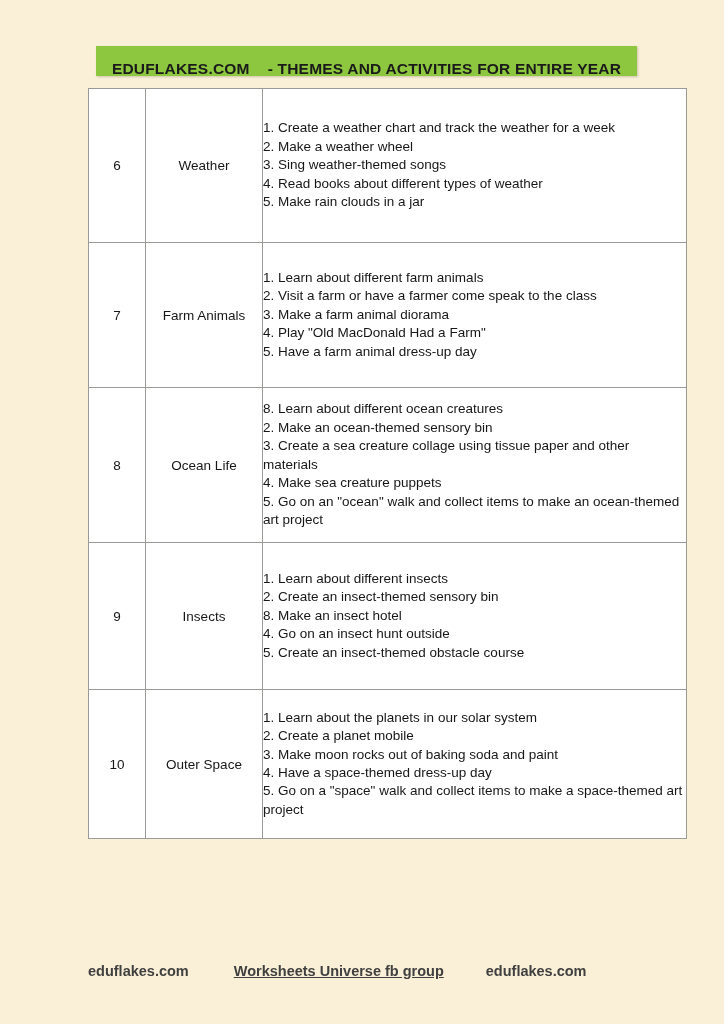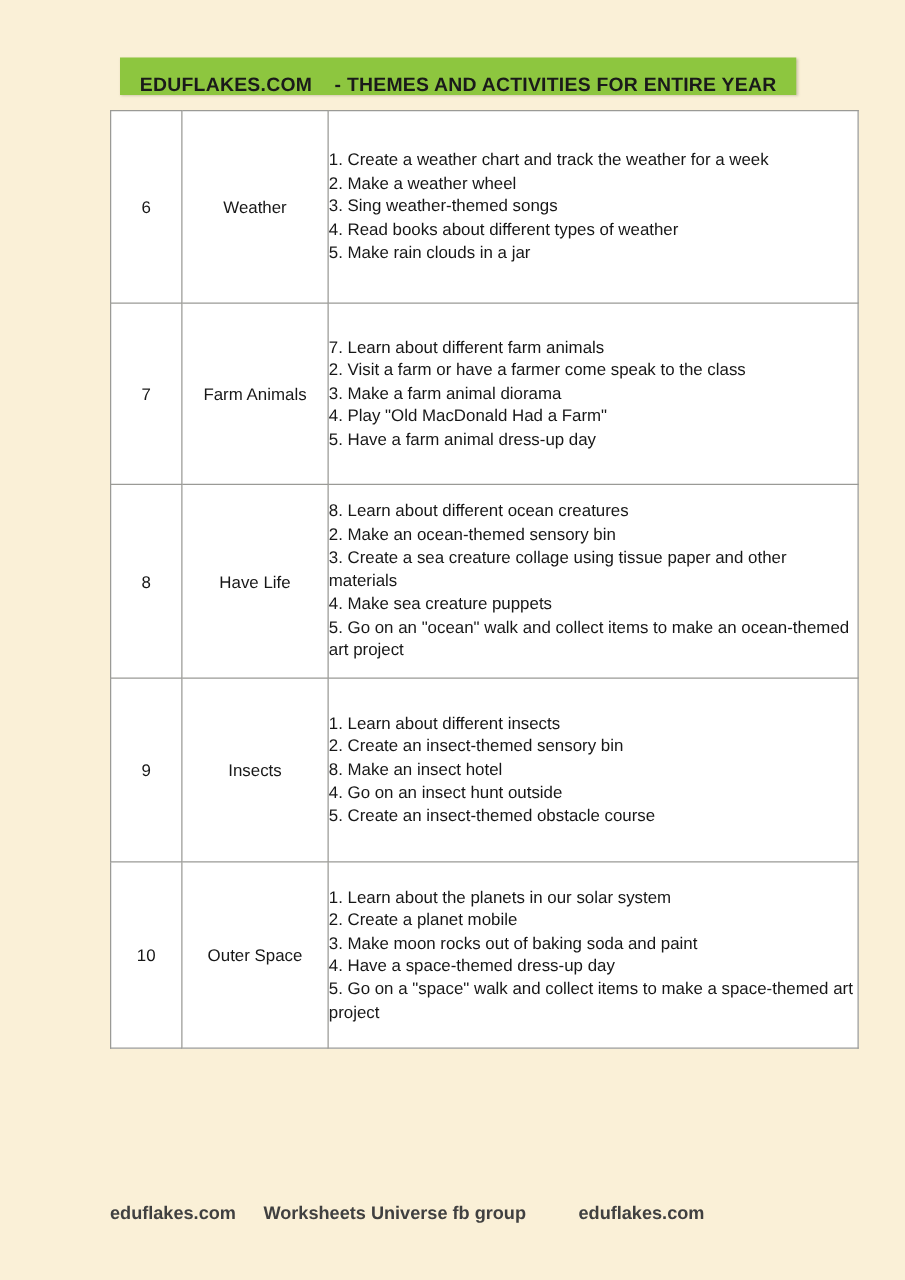--- a/index.html
+++ b/index.html
@@ -95,21 +95,21 @@
     display: flex;
     align-items: center;
   }
   .footer-item {
     font-size: 14.5px;
     font-weight: bold;
     color: #404040;
     white-space: pre;
   }
   #footer-left  { margin-left: 0px; }
-  #footer-mid   { margin-left: 22px; }
+  #footer-mid   { margin-left: 45px; text-decoration: underline; }
   #footer-right { margin-left: 42px; }
 </style>
 </head>
 <body>
 
 <div id="header-banner">
   <span id="header-title">EDUFLAKES.COM    - THEMES AND ACTIVITIES FOR ENTIRE YEAR</span>
 </div>
 
 <table id="themes-table">
@@ -122,30 +122,30 @@
           <div class="act-line">2. Make a weather wheel</div>
           <div class="act-line">3. Sing weather-themed songs</div>
           <div class="act-line">4. Read books about different types of weather</div>
           <div class="act-line">5. Make rain clouds in a jar</div>
         </td>
       </tr>
       <tr data-row="1">
         <td class="col-num">7</td>
         <td class="col-theme">Farm Animals</td>
         <td class="col-acts">
-          <div class="act-line">7. Learn about different farm animals</div>
+          <div class="act-line">1. Learn about different farm animals</div>
           <div class="act-line">2. Visit a farm or have a farmer come speak to the class</div>
           <div class="act-line">3. Make a farm animal diorama</div>
           <div class="act-line">4. Play "Old MacDonald Had a Farm"</div>
           <div class="act-line">5. Have a farm animal dress-up day</div>
         </td>
       </tr>
       <tr data-row="2">
         <td class="col-num">8</td>
-        <td class="col-theme">Have Life</td>
+        <td class="col-theme">Ocean Life</td>
         <td class="col-acts">
           <div class="act-line">8. Learn about different ocean creatures</div>
           <div class="act-line">2. Make an ocean-themed sensory bin</div>
           <div class="act-line">3. Create a sea creature collage using tissue paper and other materials</div>
           <div class="act-line">4. Make sea creature puppets</div>
           <div class="act-line">5. Go on an "ocean" walk and collect items to make an ocean-themed art project</div>
         </td>
       </tr>
       <tr data-row="3">
         <td class="col-num">9</td>

